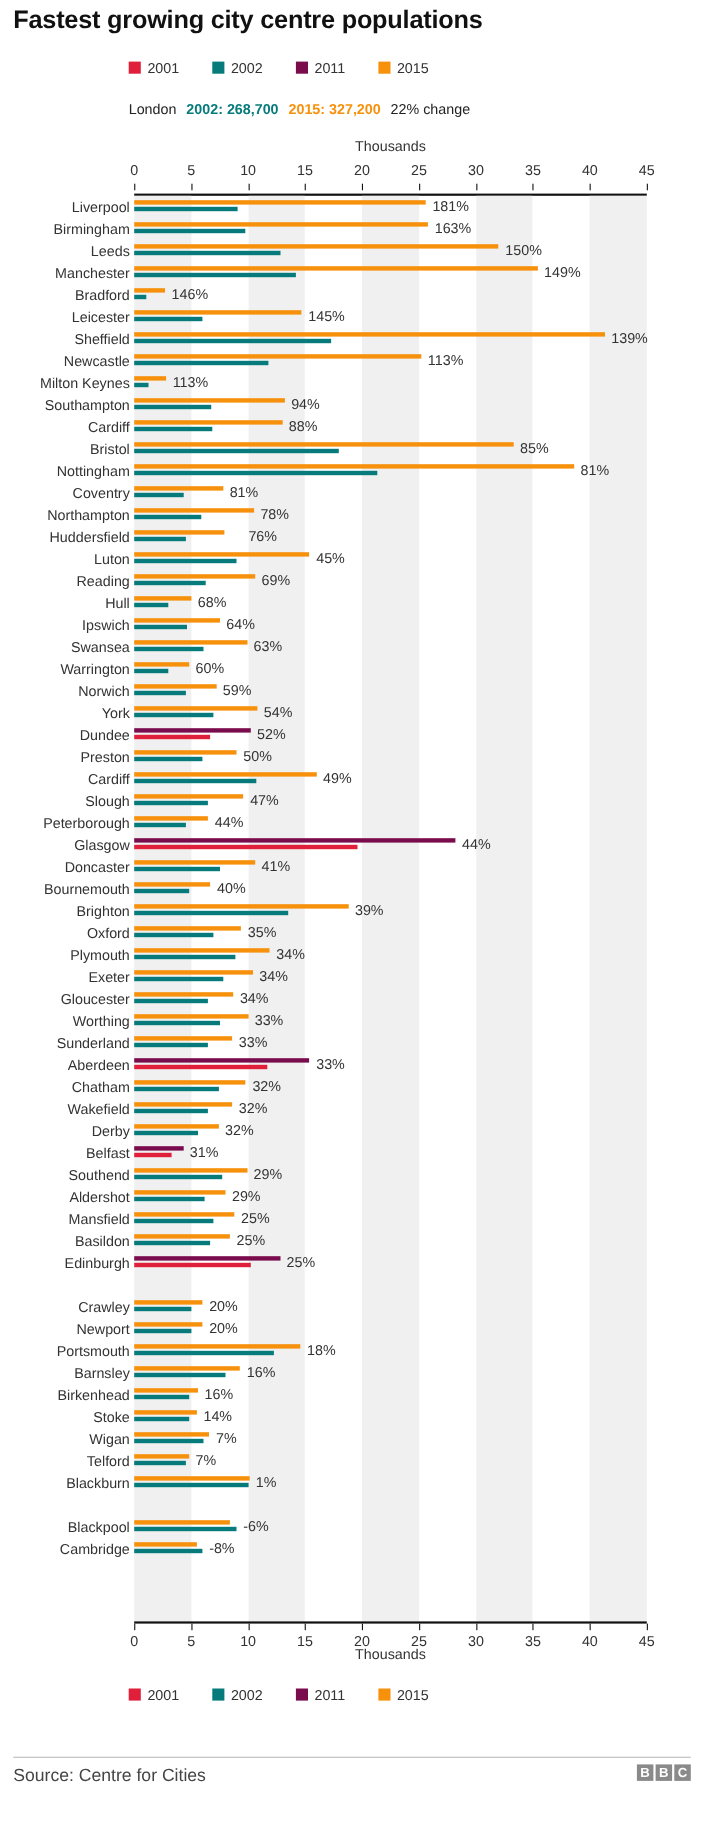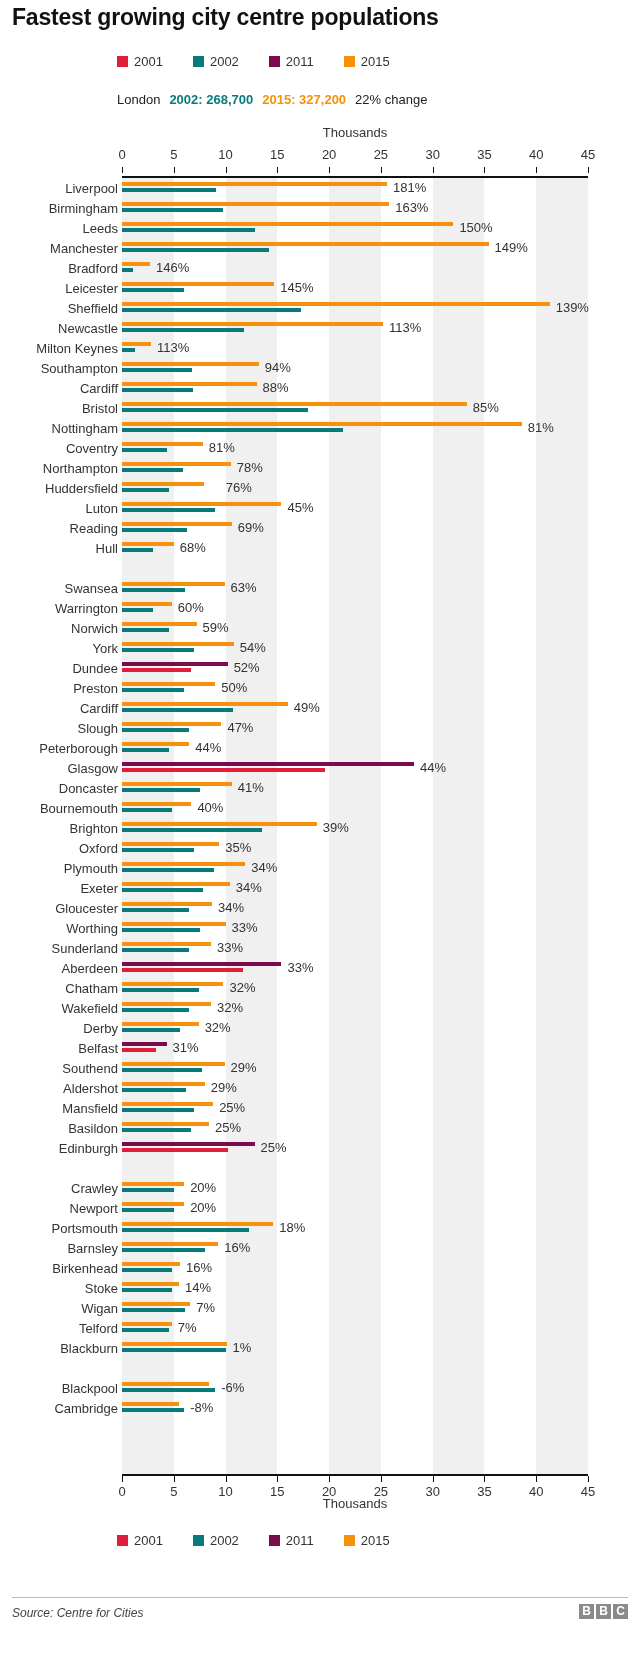--- a/index.html
+++ b/index.html
@@ -75,21 +75,21 @@
     position:absolute;font-size:13px;color:#333333;
     line-height:20px;top:-1px;white-space:nowrap;
   }
 
   
   #footer-rule{
     position:absolute;left:12px;top:1597px;width:616px;height:1px;
     background:#bbbbbb;
   }
   #source{
-    position:absolute;left:12px;top:1606px;font-size:12px;color:#444444;font-style:italic;
+    position:absolute;left:12px;top:1606px;font-size:16px;color:#444444;
   }
   #bbc-logo{position:absolute;right:12px;top:1604px;display:flex;}
   #bbc-logo b{
     display:block;width:15px;height:15px;background:#8a8a8a;color:#ffffff;
     font-size:12px;font-weight:bold;text-align:center;line-height:15px;
     margin-left:2px;font-family:"Liberation Sans",sans-serif;
   }
 </style>
 </head>
 <body>
@@ -262,20 +262,26 @@
       <div class="bar upper" style="width: 109.769px; background: rgb(247, 144, 10);"></div>
       <div class="bar lower" style="width: 65.24px; background: rgb(7, 123, 123);"></div>
       <div class="pct" style="left: 115.769px;">69%</div>
     </div>
     <div class="row" style="top: 361px;">
       <div class="rowlabel" style="left: -120px; right: auto; width: 116px;">Hull</div>
       <div class="bar upper" style="width: 51.7778px; background: rgb(247, 144, 10);"></div>
       <div class="bar lower" style="width: 31.0667px; background: rgb(7, 123, 123);"></div>
       <div class="pct" style="left: 57.7778px;">68%</div>
     </div>
+    <div class="row" style="top: 381px;">
+      <div class="rowlabel" style="left: -120px; right: auto; width: 116px;">Ipswich</div>
+      <div class="bar upper" style="width: 77.6667px; background: rgb(247, 144, 10);"></div>
+      <div class="bar lower" style="width: 47.6356px; background: rgb(7, 123, 123);"></div>
+      <div class="pct" style="left: 83.6667px;">64%</div>
+    </div>
     <div class="row" style="top: 401px;">
       <div class="rowlabel" style="left: -120px; right: auto; width: 116px;">Swansea</div>
       <div class="bar upper" style="width: 102.52px; background: rgb(247, 144, 10);"></div>
       <div class="bar lower" style="width: 63.1689px; background: rgb(7, 123, 123);"></div>
       <div class="pct" style="left: 108.52px;">63%</div>
     </div>
     <div class="row" style="top: 421px;">
       <div class="rowlabel" style="left: -120px; right: auto; width: 116px;">Warrington</div>
       <div class="bar upper" style="width: 49.7067px; background: rgb(247, 144, 10);"></div>
       <div class="bar lower" style="width: 31.0667px; background: rgb(7, 123, 123);"></div>

